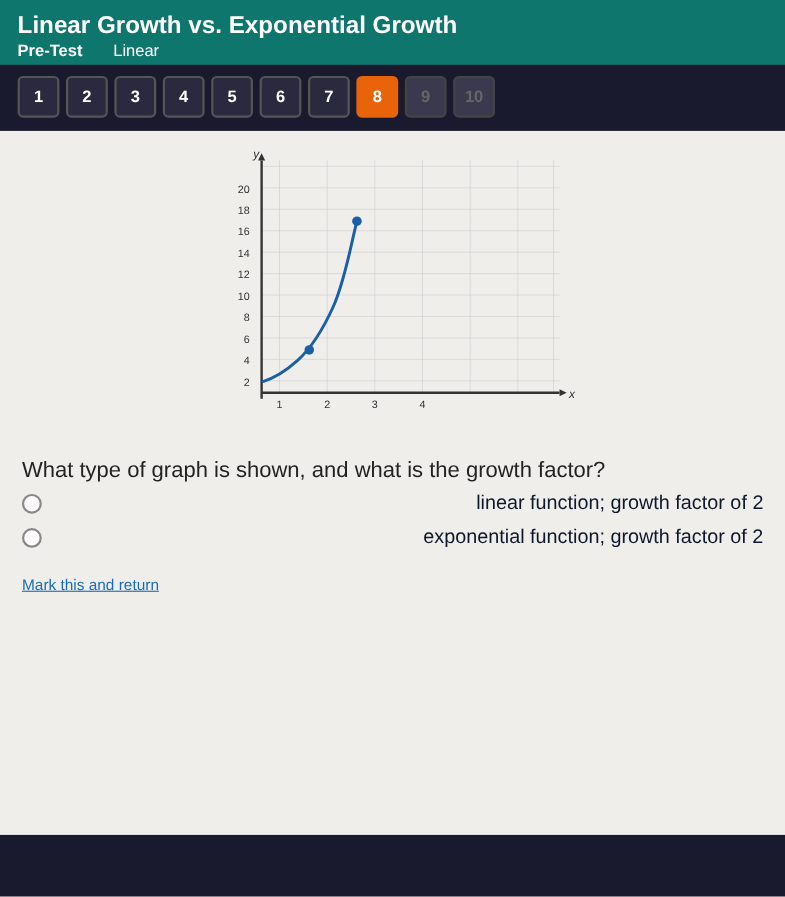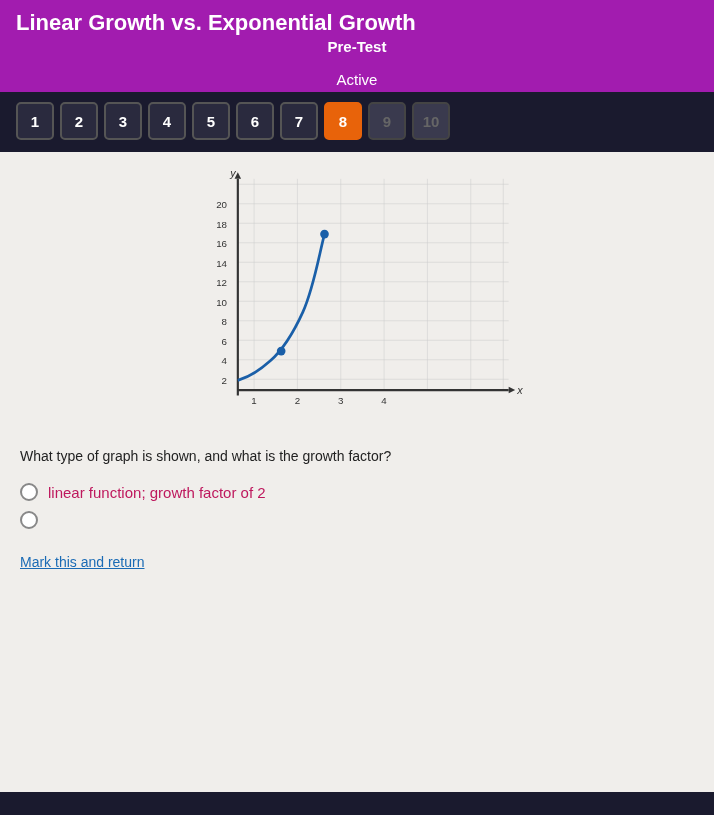--- a/index.html
+++ b/index.html
@@ -4,35 +4,33 @@
   <style>
     * { box-sizing: border-box; margin: 0; padding: 0; }
     body {
       font-family: Arial, sans-serif;
       background: #1a1a2e;
       width: 714px;
       min-height: 815px;
       overflow-x: hidden;
     }
     .header {
-      background: #a21caf;
+      background: #0f766e;
       padding: 10px 16px 4px 16px;
     }
     .page-title {
       color: white;
       font-size: 22px;
       font-weight: bold;
       line-height: 1.2;
     }
     .subtitle-row {
       display: flex;
-      align-items: center;
-      gap: 16px;
+      gap: 28px;
       margin-top: 2px;
-      flex-direction: column;
     }
     .pre-test-label {
       color: white;
       font-size: 15px;
       font-weight: bold;
     }
     .active-label {
       color: white;
       font-size: 15px;
     }
@@ -81,38 +79,39 @@
     .graph-wrapper {
       position: relative;
       width: 340px;
       height: 260px;
     }
     svg.graph-svg {
       width: 100%;
       height: 100%;
     }
     .question-text {
-      font-size: 14px;
+      font-size: 20px;
       color: #222;
-      margin-bottom: 16px;
+      margin-bottom: 4px;
       line-height: 1.5;
     }
     .options-list {
       display: flex;
       flex-direction: column;
       gap: 10px;
       margin-bottom: 24px;
     }
     .option-item {
       display: flex;
       align-items: center;
       gap: 10px;
-      font-size: 15px;
-      color: #be185d;
+      font-size: 18px;
+      color: #0f172a;
       cursor: pointer;
+      justify-content: space-between;
     }
     .radio-circle {
       width: 18px;
       height: 18px;
       border-radius: 50%;
       border: 2px solid #888;
       background: white;
       flex-shrink: 0;
     }
     .mark-return-link {
@@ -122,21 +121,21 @@
       cursor: pointer;
     }
   </style>
 </head>
 <body>
 
 <div class="header">
   <div class="page-title">Linear Growth vs. Exponential Growth</div>
   <div class="subtitle-row">
     <span class="pre-test-label">Pre-Test</span>
-    <span class="active-label">Active</span>
+    <span class="active-label">Linear</span>
   </div>
 </div>
 
 <div class="question-nav">
 <div class="nav-btn">1</div>
     <div class="nav-btn">2</div>
     <div class="nav-btn">3</div>
     <div class="nav-btn">4</div>
     <div class="nav-btn">5</div>
     <div class="nav-btn">6</div>
@@ -211,18 +210,19 @@
   <div class="question-text">What type of graph is shown, and what is the growth factor?</div>
 
   
   <div class="options-list">
   <div class="option-item">
         <div class="radio-circle"></div>
         <span>linear function; growth factor of 2</span>
       </div>
       <div class="option-item">
         <div class="radio-circle"></div>
+        <span>exponential function; growth factor of 2</span>
       </div>
     </div>
 
   
   <a class="mark-return-link">Mark this and return</a>
 </div>
 
 </body></html>

